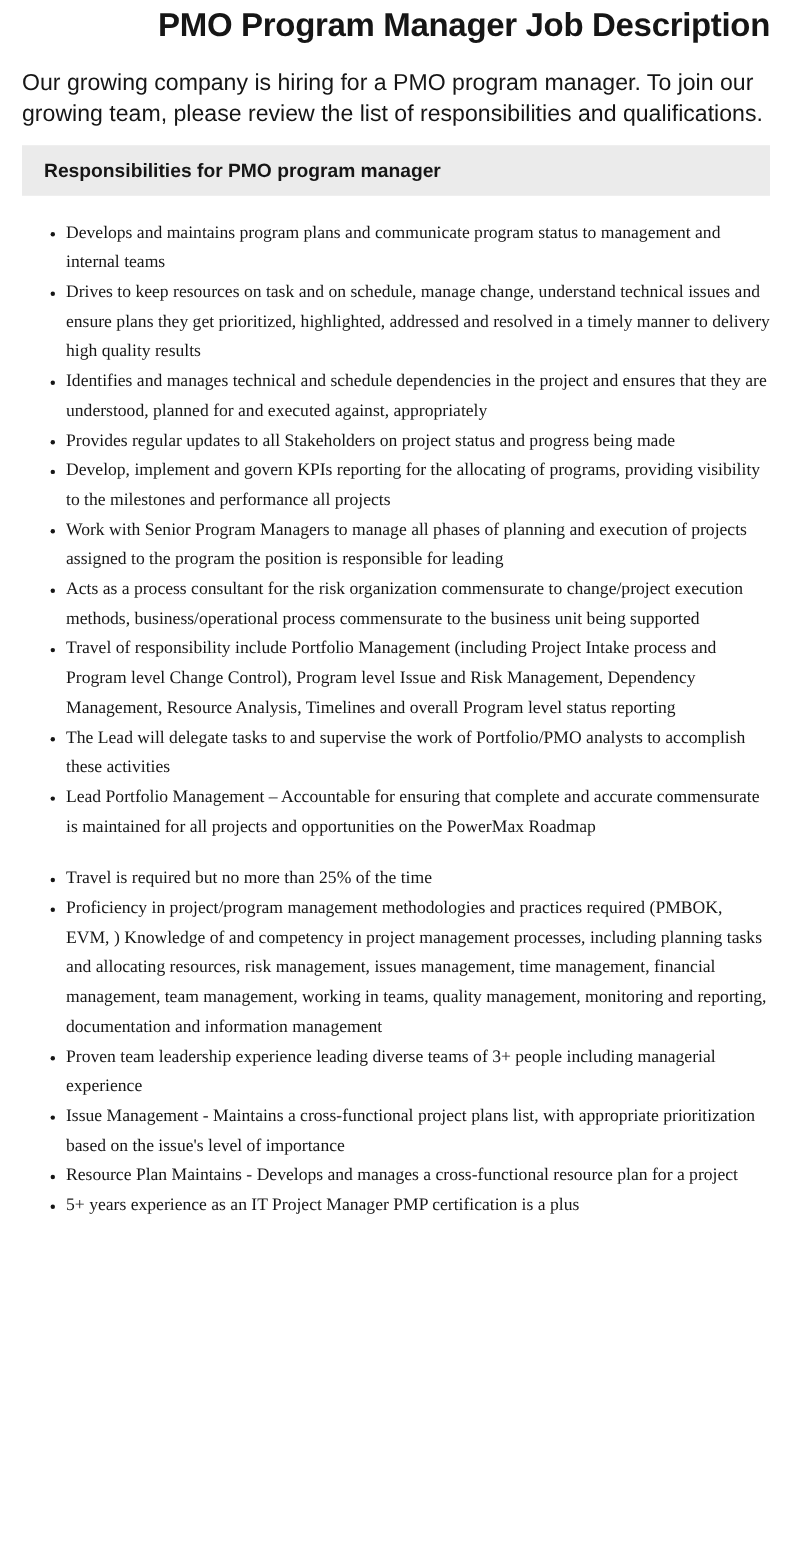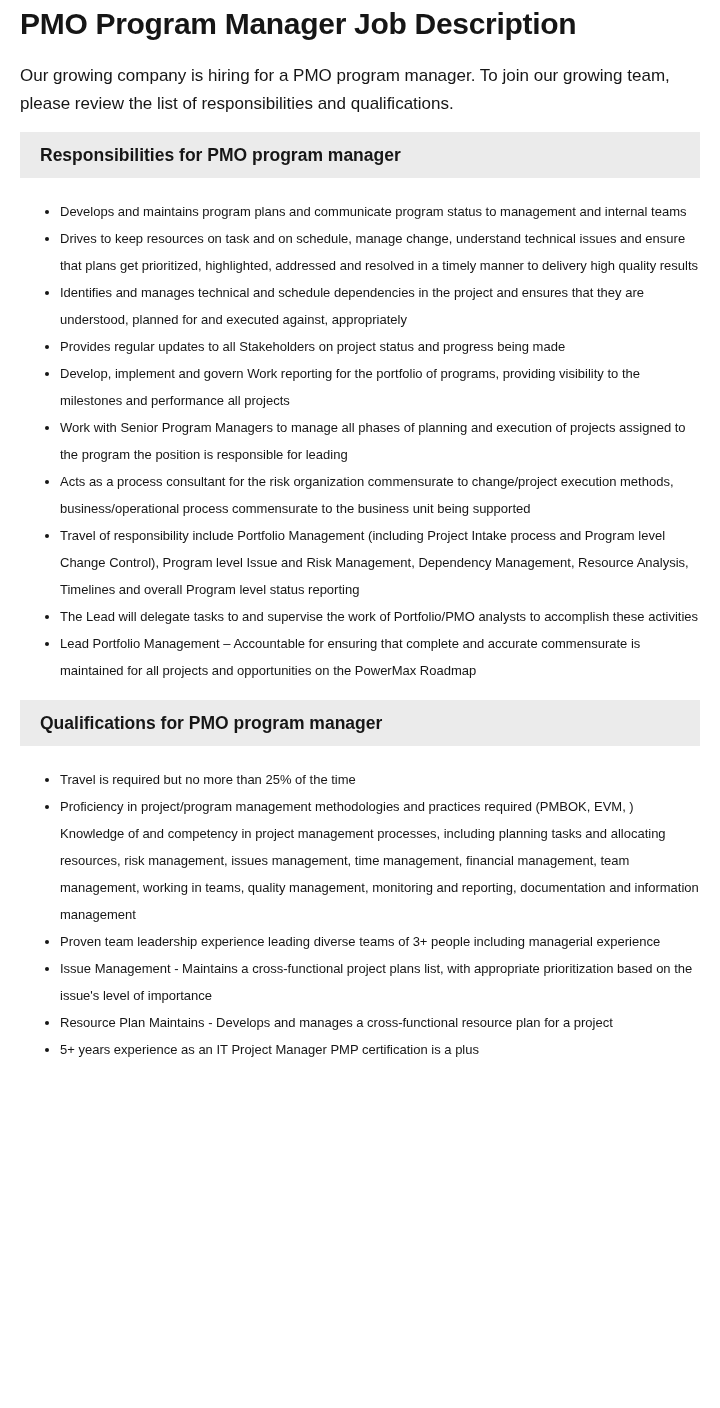--- a/index.html
+++ b/index.html
@@ -14,77 +14,77 @@
     box-sizing: border-box;
     padding: 0 20px;
     font-family: "Liberation Sans", sans-serif;
     color: #161616;
     -webkit-font-smoothing: antialiased;
   }
   .doc-title {
     font-size: 30px;
     line-height: 36px;
     font-weight: 700;
-    text-align: left;
+    text-align: right;
     margin: 6px 0 20px 0;
     letter-spacing: -0.3px;
   }
   .intro {
-    font-size: 17px;
+    font-size: 21px;
     line-height: 28px;
     margin: 0 0 14px 0;
   }
   .section-heading {
     background: #ebebeb;
     font-size: 17.5px;
     font-weight: 700;
     line-height: 24px;
     padding: 11px 20px;
     margin: 0;
   }
   ul.bullet-list {
     margin: 20px 0 16px 0;
     padding: 0 0 0 40px;
     list-style: disc outside;
-    font-size: 13px;
+    font-size: 16px;
     line-height: 27px;
+    font-family: Liberation Serif, serif;
   }
   ul.bullet-list li {
     padding-left: 0;
     margin: 0;
   }
   ul.bullet-list li::marker {
     font-size: 14px;
   }
 </style>
 </head>
 <body>
 
 <h1 class="doc-title">PMO Program Manager Job Description</h1>
 
 <p class="intro">Our growing company is hiring for a PMO program manager. To join our growing team, please review the list of responsibilities and qualifications.</p>
 
 <section>
   <h2 class="section-heading">Responsibilities for PMO program manager</h2>
   <ul class="bullet-list">
     <li>Develops and maintains program plans and communicate program status to management and internal teams</li>
-    <li>Drives to keep resources on task and on schedule, manage change, understand technical issues and ensure that plans get prioritized, highlighted, addressed and resolved in a timely manner to delivery high quality results</li>
+    <li>Drives to keep resources on task and on schedule, manage change, understand technical issues and ensure plans they get prioritized, highlighted, addressed and resolved in a timely manner to delivery high quality results</li>
     <li>Identifies and manages technical and schedule dependencies in the project and ensures that they are understood, planned for and executed against, appropriately</li>
     <li>Provides regular updates to all Stakeholders on project status and progress being made</li>
-    <li>Develop, implement and govern Work reporting for the portfolio of programs, providing visibility to the milestones and performance all projects</li>
+    <li>Develop, implement and govern KPIs reporting for the allocating of programs, providing visibility to the milestones and performance all projects</li>
     <li>Work with Senior Program Managers to manage all phases of planning and execution of projects assigned to the program the position is responsible for leading</li>
     <li>Acts as a process consultant for the risk organization commensurate to change/project execution methods, business/operational process commensurate to the business unit being supported</li>
     <li>Travel of responsibility include Portfolio Management (including Project Intake process and Program level Change Control), Program level Issue and Risk Management, Dependency Management, Resource Analysis, Timelines and overall Program level status reporting</li>
     <li>The Lead will delegate tasks to and supervise the work of Portfolio/PMO analysts to accomplish these activities</li>
     <li>Lead Portfolio Management – Accountable for ensuring that complete and accurate commensurate is maintained for all projects and opportunities on the PowerMax Roadmap</li>
   </ul>
 </section>
 
 <section>
-  <h2 class="section-heading">Qualifications for PMO program manager</h2>
   <ul class="bullet-list">
     <li>Travel is required but no more than 25% of the time</li>
     <li>Proficiency in project/program management methodologies and practices required (PMBOK, EVM, ) Knowledge of and competency in project management processes, including planning tasks and allocating resources, risk management, issues management, time management, financial management, team management, working in teams, quality management, monitoring and reporting, documentation and information management</li>
     <li>Proven team leadership experience leading diverse teams of 3+ people including managerial experience</li>
     <li>Issue Management - Maintains a cross-functional project plans list, with appropriate prioritization based on the issue's level of importance</li>
     <li>Resource Plan Maintains - Develops and manages a cross-functional resource plan for a project</li>
     <li>5+ years experience as an IT Project Manager PMP certification is a plus</li>
   </ul>
 </section>
 

